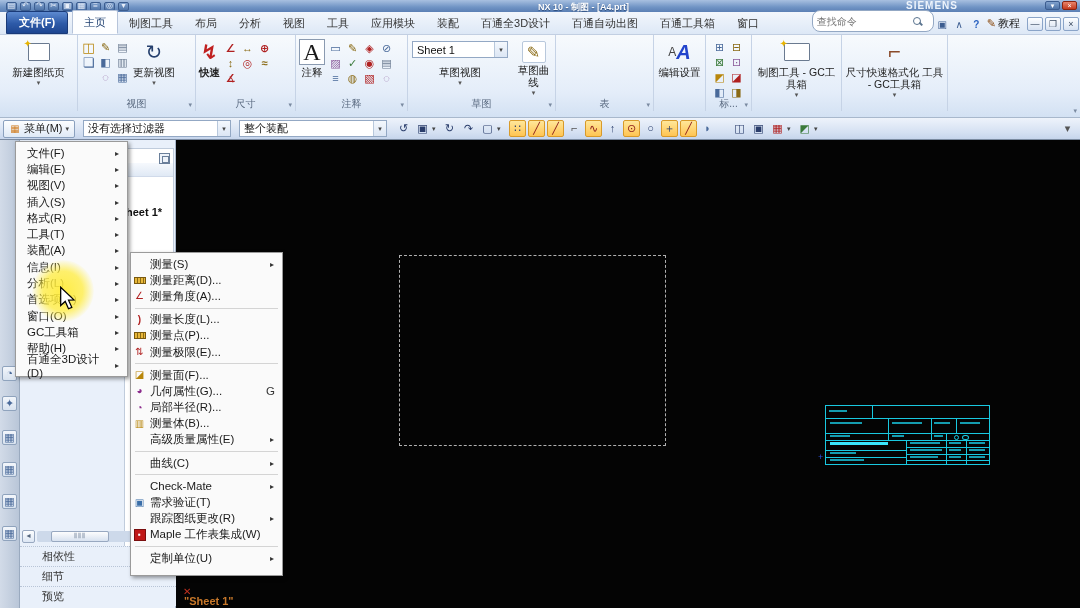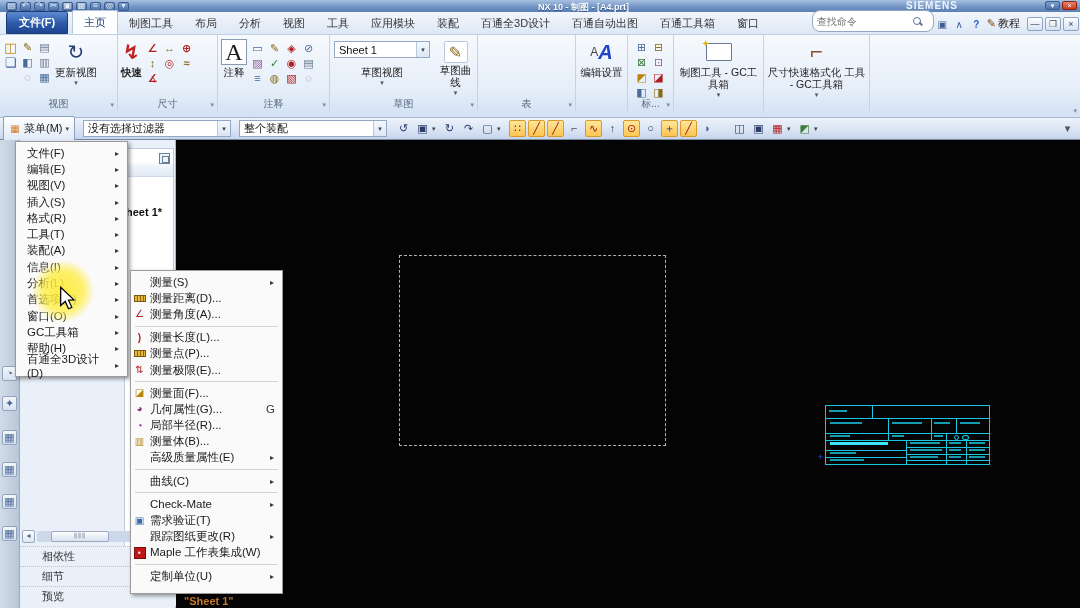--- a/index.html
+++ b/index.html
@@ -58,21 +58,21 @@
   .sgrid { display:grid; grid-auto-flow:row; gap:1px 2px; align-content:start; }
   .sheet-ico { width:22px; height:18px; background:#fff; border:1.5px solid #6a7a90; position:relative; border-radius:1px; }
   .sheet-ico::after { content:"✦"; position:absolute; left:-5px; top:-6px; color:#e8b400; font-size:10px; }
   .combo { display:flex; align-items:center; background:#fff; border:1px solid #93a8c4; height:17px; }
   .combo .val { flex:1; padding:0 4px; color:#111; }
   .combo .dd { width:13px; text-align:center; font-size:7px; color:#444; background:linear-gradient(#f4f8fd,#dce6f4); border-left:1px solid #b8c8dc; align-self:stretch; display:flex; align-items:center; justify-content:center; }
 
   
   #toolbar { position:absolute; left:0; top:118px; width:1080px; height:22px;
     background:linear-gradient(#eef3fb,#d4e0f2 70%,#c6d5ec); border-bottom:1px solid #7a8aa0; display:flex; align-items:center; }
-  #menu-btn { display:flex; align-items:center; gap:3px; height:18px; margin-left:3px; padding:12px 5px;
+  #menu-btn { display:flex; align-items:center; gap:3px; height:18px; margin-left:3px; padding:4px 5px;
     background:linear-gradient(#fdfeff,#dfe9f6); border:1px solid #8aa0be; border-radius:2px; }
   #menu-btn .grid-ico { width:12px; height:12px; font-size:10px; color:#d07818; }
   .tb-combo { width:148px; height:17px; margin-left:8px; }
   .tb-ic { width:17px; height:17px; font-size:11px; color:#2a3d6b; margin:0 1px; border-radius:2px; }
   .tb-ic.red { color:#8b1a1a; }
   .tb-ic.on { background:linear-gradient(#ffe79a,#ffc452); border:1px solid #d89a2a; }
   .tb-dd { width:8px; font-size:7px; color:#444; }
 
   
   #main { position:absolute; left:0; top:140px; width:1080px; height:468px; }
@@ -110,21 +110,21 @@
   .proj { position:absolute; width:5px; height:5px; border:1px solid #19c8e0; border-radius:50%; }
   #tb-marker { position:absolute; left:-8px; top:46px; color:#2a50e0; font-size:9px; }
 
   
   .popup { background:#fafafa; border:1px solid #9a9a9a; box-shadow:2px 2px 4px rgba(0,0,0,.4); }
   #menu-popup { position:absolute; left:15px; top:1px; width:113px; height:236px; padding-top:3px; }
   .mi { height:16.3px; display:flex; align-items:center; padding-left:11px; color:#1a1a1a; font-size:11.5px; }
   .mi .lab { flex:1; }
   .mi .arr { width:12px; font-size:8px; color:#333; }
 
-  #submenu-popup { position:absolute; left:130px; top:130px; width:153px; height:324px; padding-top:3px; }
+  #submenu-popup { position:absolute; left:130px; top:112px; width:153px; height:324px; padding-top:3px; }
   .smi { height:16.2px; display:flex; align-items:center; color:#1a1a1a; font-size:11.5px; }
   .smi .icoc { width:17px; display:flex; justify-content:center; margin-right:2px; }
   .smi .lab { flex:1; }
   .smi .key { width:16px; color:#333; }
   .smi .arr { width:12px; font-size:8px; color:#333; }
   .sep { height:7px; display:flex; align-items:center; padding:0 4px; }
   .sep::before { content:""; flex:1; border-top:1px solid #d4d4d4; }
   .m-ic { width:12px; height:12px; font-size:10px; }
   .ic-ruler { background:repeating-linear-gradient(90deg,#e8b73a 0 2px,#8a6a14 2px 3px); height:7px; align-self:center; border:1px solid #7a5a10; }
   .ic-maple { background:#c01818; border:1px solid #7a0e0e; }
@@ -186,20 +186,29 @@
       <span class="ico g" data-g="✎" style="color:#8a4a10;"></span>
       <span>教程</span>
     </span>
     <span class="winbtn g" data-g="—"></span>
     <span class="winbtn g" data-g="❐"></span>
     <span class="winbtn g" data-g="×"></span>
   </div>
 
   <div id="ribbon">
 
+    <div class="rgroup" style="width:78px;">
+      <div class="bigbtn">
+        <span class="bb-ico">
+            <span class="sheet-ico"></span>
+          </span>
+        <span class="bb-label">新建图纸页</span>
+        <span class="bb-dd g" data-g="▾"></span>
+      </div>
+    </div>
 
     <div class="rgroup" style="width:118px;">
       <div style="display:flex;">
         <div class="sgrid" style="grid-template-columns:16px; padding:3px 1px 0 3px;">
           <span class="sico ico g" data-g="◫" style="color:#b8860b;font-size:13px;"></span>
           <span class="sico ico g" data-g="❏" style="color:#4a6a9a;font-size:13px;"></span>
         </div>
         <div class="sgrid" style="grid-template-columns:15px 15px; padding-top:3px;">
           <span class="sico ico g" data-g="✎" style="color:#8a6a14;"></span>
           <span class="sico ico g" data-g="▤" style="color:#6a7a90;"></span>

